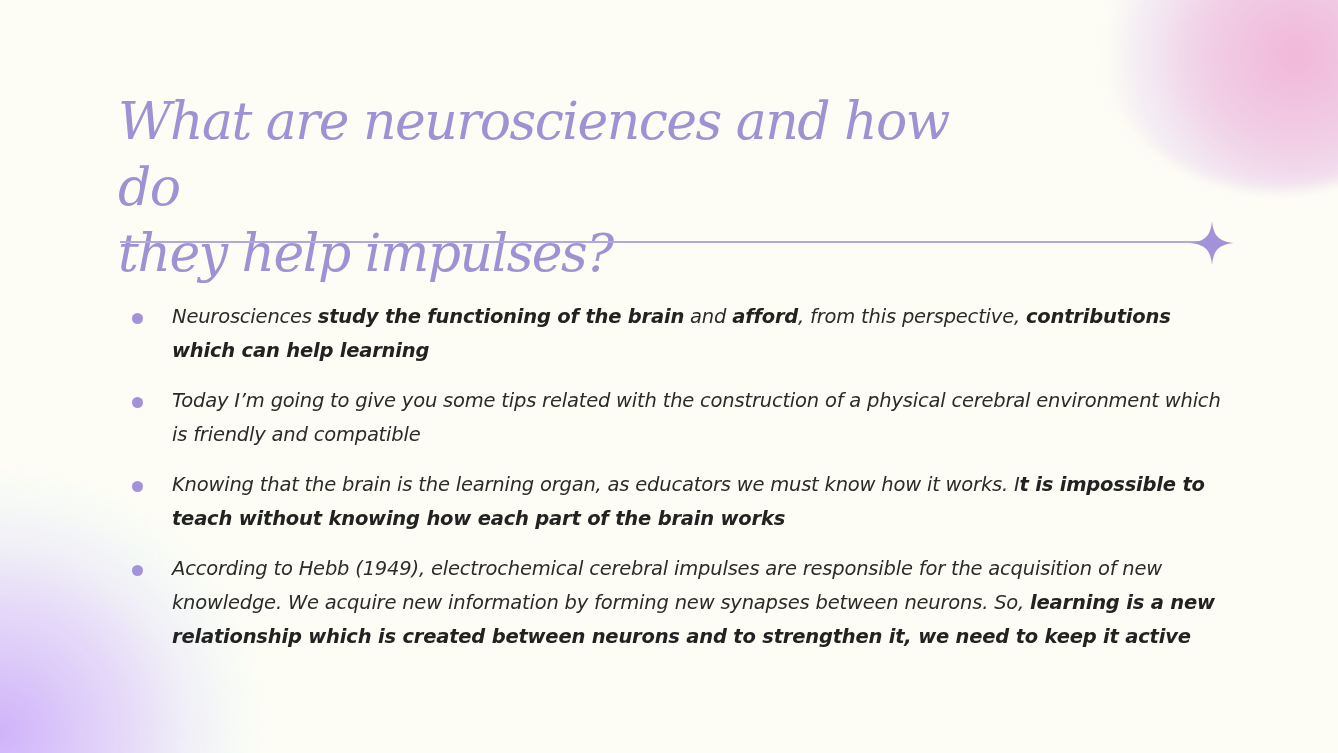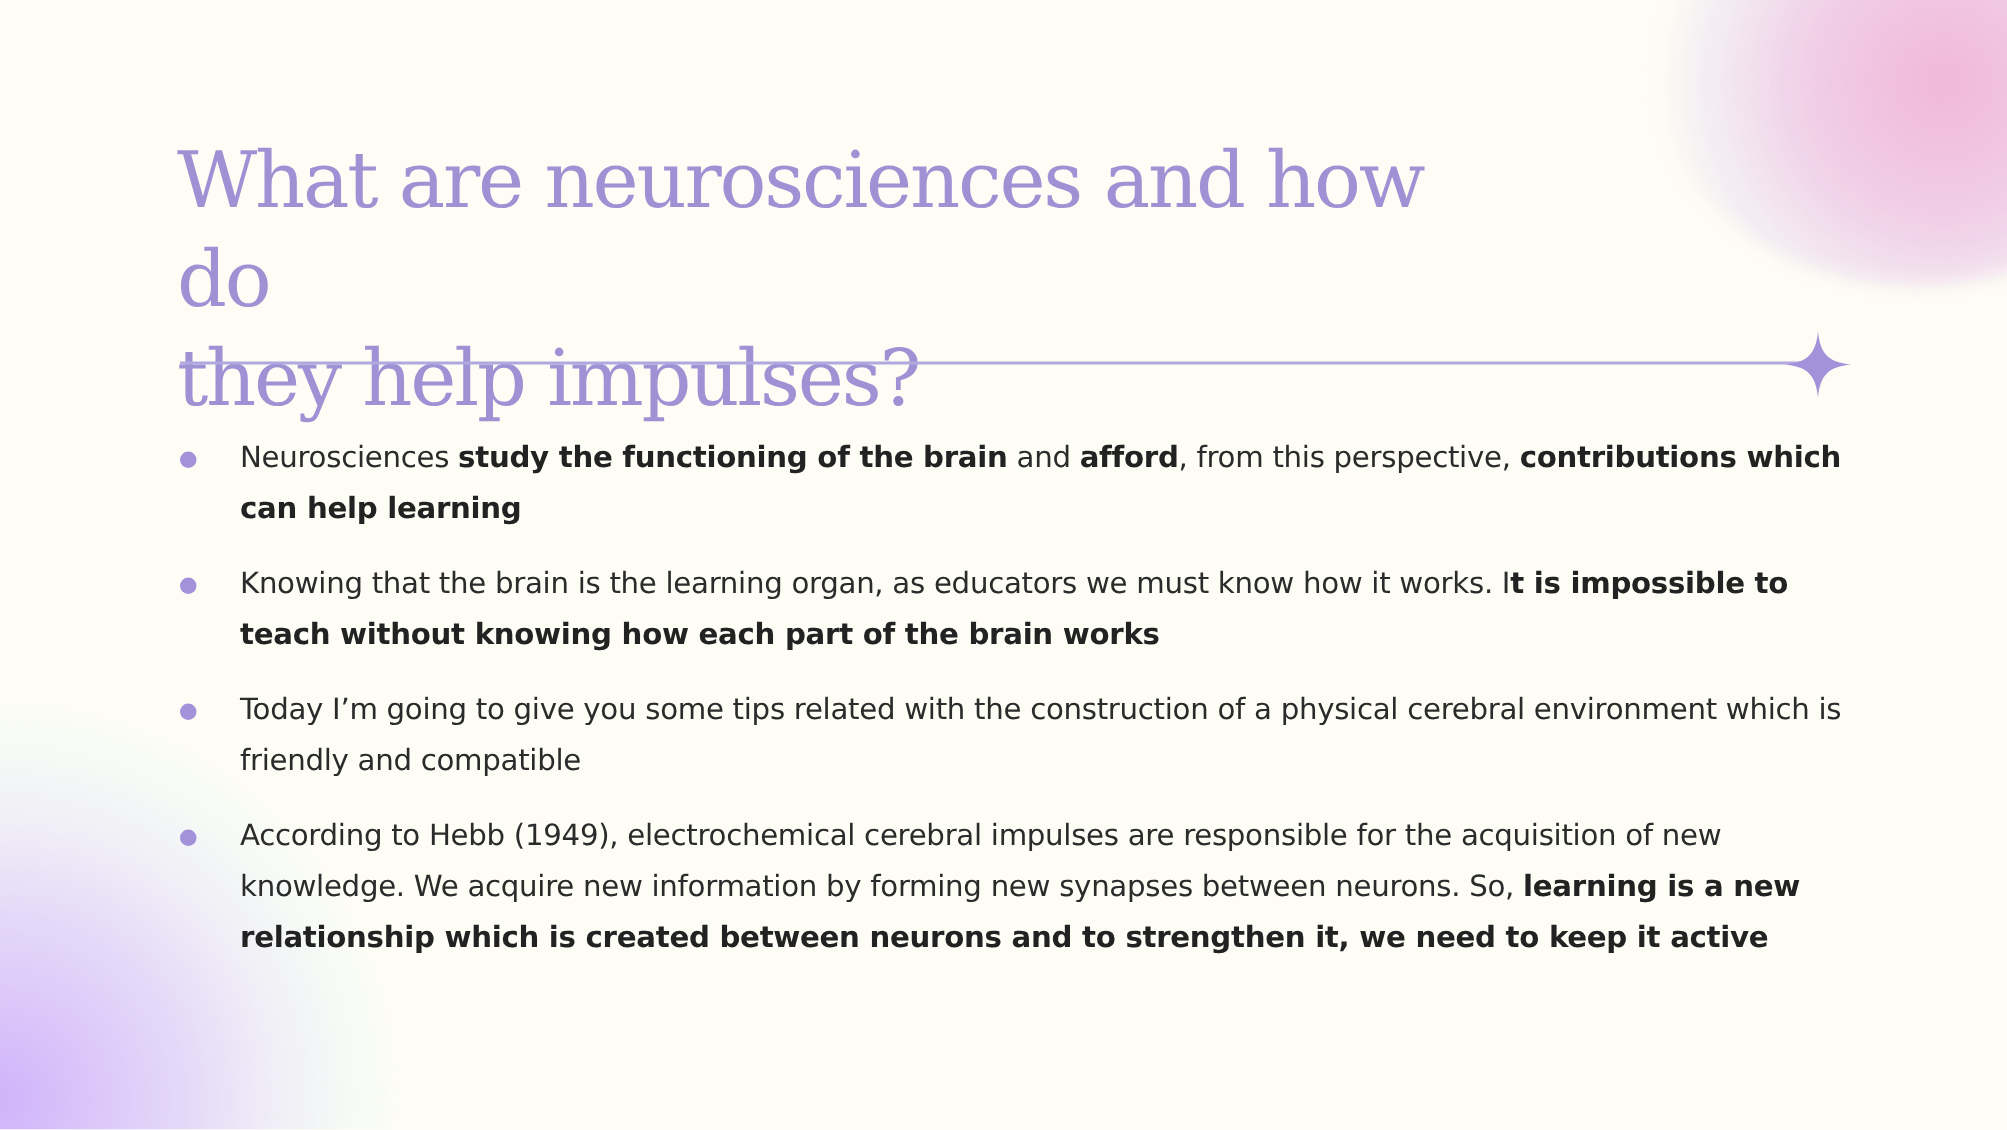--- a/index.html
+++ b/index.html
@@ -12,20 +12,21 @@
       overflow: hidden;
       position: relative;
       background: #fdfdf5;
       font-family: "DejaVu Sans", "Liberation Sans", sans-serif;
     }
     .slide {
       position: absolute;
       inset: 0;
       background: #fdfdf5;
       overflow: hidden;
+      font-style: italic;
     }
     .blob-top-right {
       position: absolute;
       width: 360px;
       height: 300px;
       right: -120px;
       top: -110px;
       border-radius: 50%;
       background: radial-gradient(circle at 55% 55%, rgba(240,180,215,0.95) 0%, rgba(236,190,225,0.75) 35%, rgba(225,205,240,0.35) 60%, rgba(253,253,245,0) 75%);
       filter: blur(6px);
@@ -66,21 +67,21 @@
       left: 1190px;
       top: 221px;
       width: 44px;
       height: 44px;
     }
     .bullets {
       position: absolute;
       left: 118px;
       top: 288px;
       width: 1110px;
-      margin: 0;
+      margin: 12px;
       padding: 0;
       list-style: none;
     }
     .bullet {
       position: relative;
       padding-left: 42px;
       margin-bottom: 16px;
       font-size: 19.5px;
       line-height: 34px;
       color: #2b2b2b;
@@ -117,24 +118,24 @@
     <path d="M22 0 C23.5 15 29 20.5 44 22 C29 23.5 23.5 29 22 44 C20.5 29 15 23.5 0 22 C15 20.5 20.5 15 22 0 Z" fill="#a392d9"></path>
   </svg>
 
   <ul class="bullets">
     <li class="bullet">
       <span class="bullet-dot"></span>
       <span class="bullet-text"><span>Neurosciences </span><b>study the functioning of the brain</b><span> and </span><b>afford</b><span>, from this perspective, </span><b>contributions which can help learning</b></span>
     </li>
     <li class="bullet">
       <span class="bullet-dot"></span>
-      <span class="bullet-text"><span>Knowing that the brain is the learning organ, as educators we must know how it works. I</span><b>t is impossible to teach without knowing how each part of the brain works</b></span>
+      <span class="bullet-text"><span>Today I’m going to give you some tips related with the construction of a physical cerebral environment which is friendly and compatible</span></span>
     </li>
     <li class="bullet">
       <span class="bullet-dot"></span>
-      <span class="bullet-text"><span>Today I’m going to give you some tips related with the construction of a physical cerebral environment which is friendly and compatible</span></span>
+      <span class="bullet-text"><span>Knowing that the brain is the learning organ, as educators we must know how it works. I</span><b>t is impossible to teach without knowing how each part of the brain works</b></span>
     </li>
     <li class="bullet">
       <span class="bullet-dot"></span>
       <span class="bullet-text"><span>According to Hebb (1949), electrochemical cerebral impulses are responsible for the acquisition of new knowledge. We acquire new information by forming new synapses between neurons. So, </span><b>learning is a new relationship which is created between neurons and to strengthen it, we need to keep it active</b></span>
     </li>
   </ul>
 </div>
 
 </body></html>

